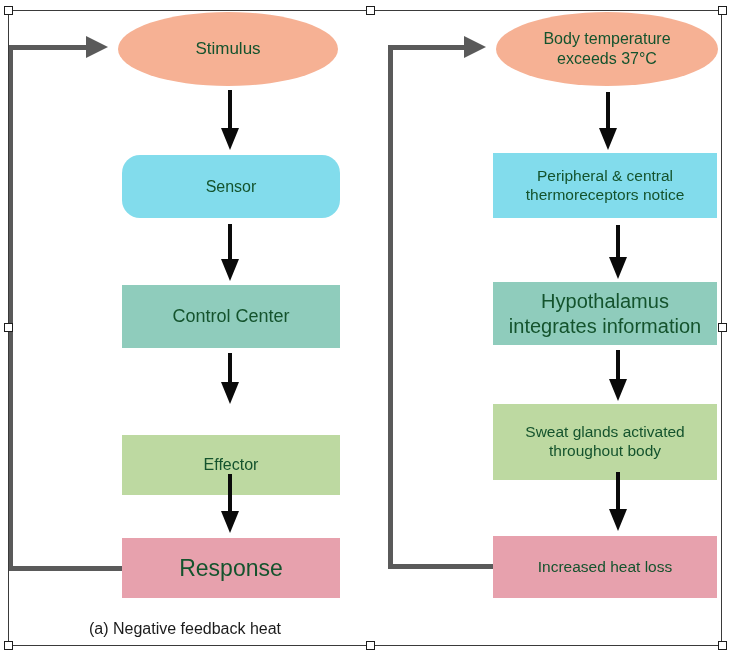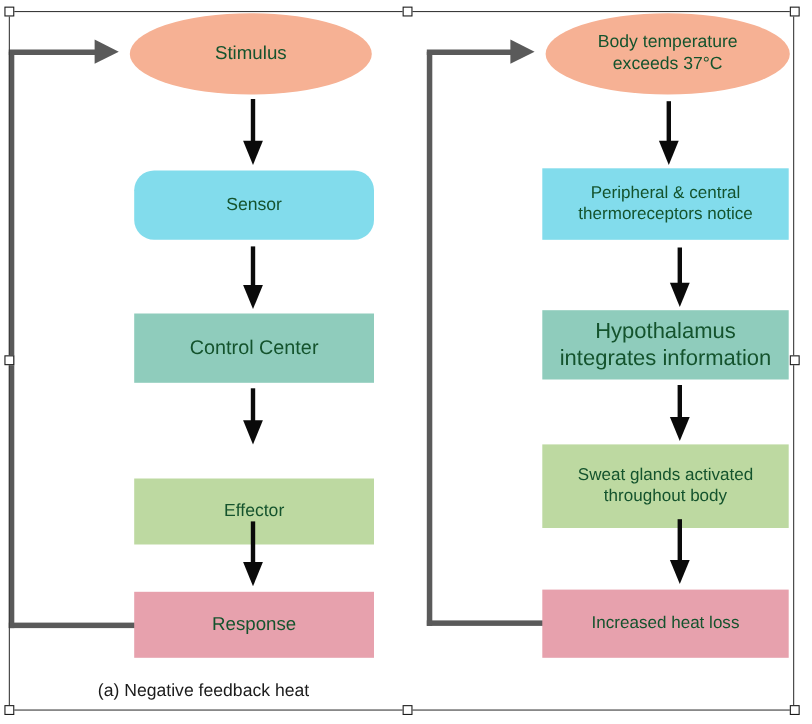--- a/index.html
+++ b/index.html
@@ -50,21 +50,21 @@
   .ellipse{border-radius:50%;}
 
   .n-label{display:block;white-space:pre-line;}
 
   
   .a-box{left:122px;width:218px;}
   .a-ellipse{left:118px;top:12px;width:220px;height:74px;font-size:17px;}
   .a-sensor {top:155px;height:63px;font-size:16px;border-radius:18px;}
   .a-control{top:285px;height:63px;font-size:18px;}
   .a-effector{top:408px;height:60px;font-size:16px;margin-top:27px;}
-  .a-response{top:538px;height:60px;font-size:17px;justify-content:center;}
+  .a-response{top:538px;height:60px;font-size:23px;justify-content:center;}
 
   
   .b-box{left:123px;width:224px;}
   .b-ellipse{left:126px;top:12px;width:222px;height:74px;font-size:16px;}
   .b-sensor {top:153px;height:65px;font-size:15.5px;}
   .b-control{top:282px;height:63px;font-size:20px;}
   .b-effector{top:404px;height:76px;font-size:15.5px;}
   .b-response{top:536px;height:62px;font-size:15.5px;text-align:center;}
 
   

